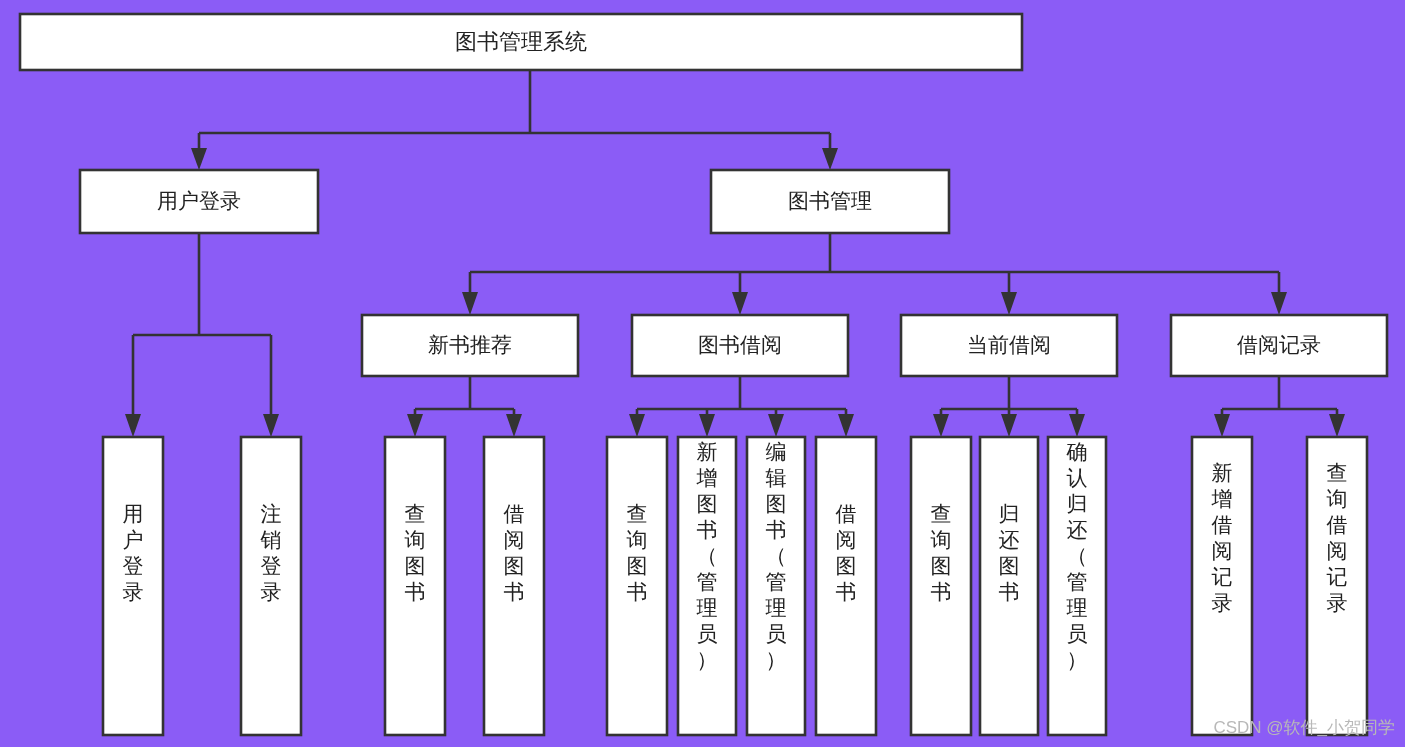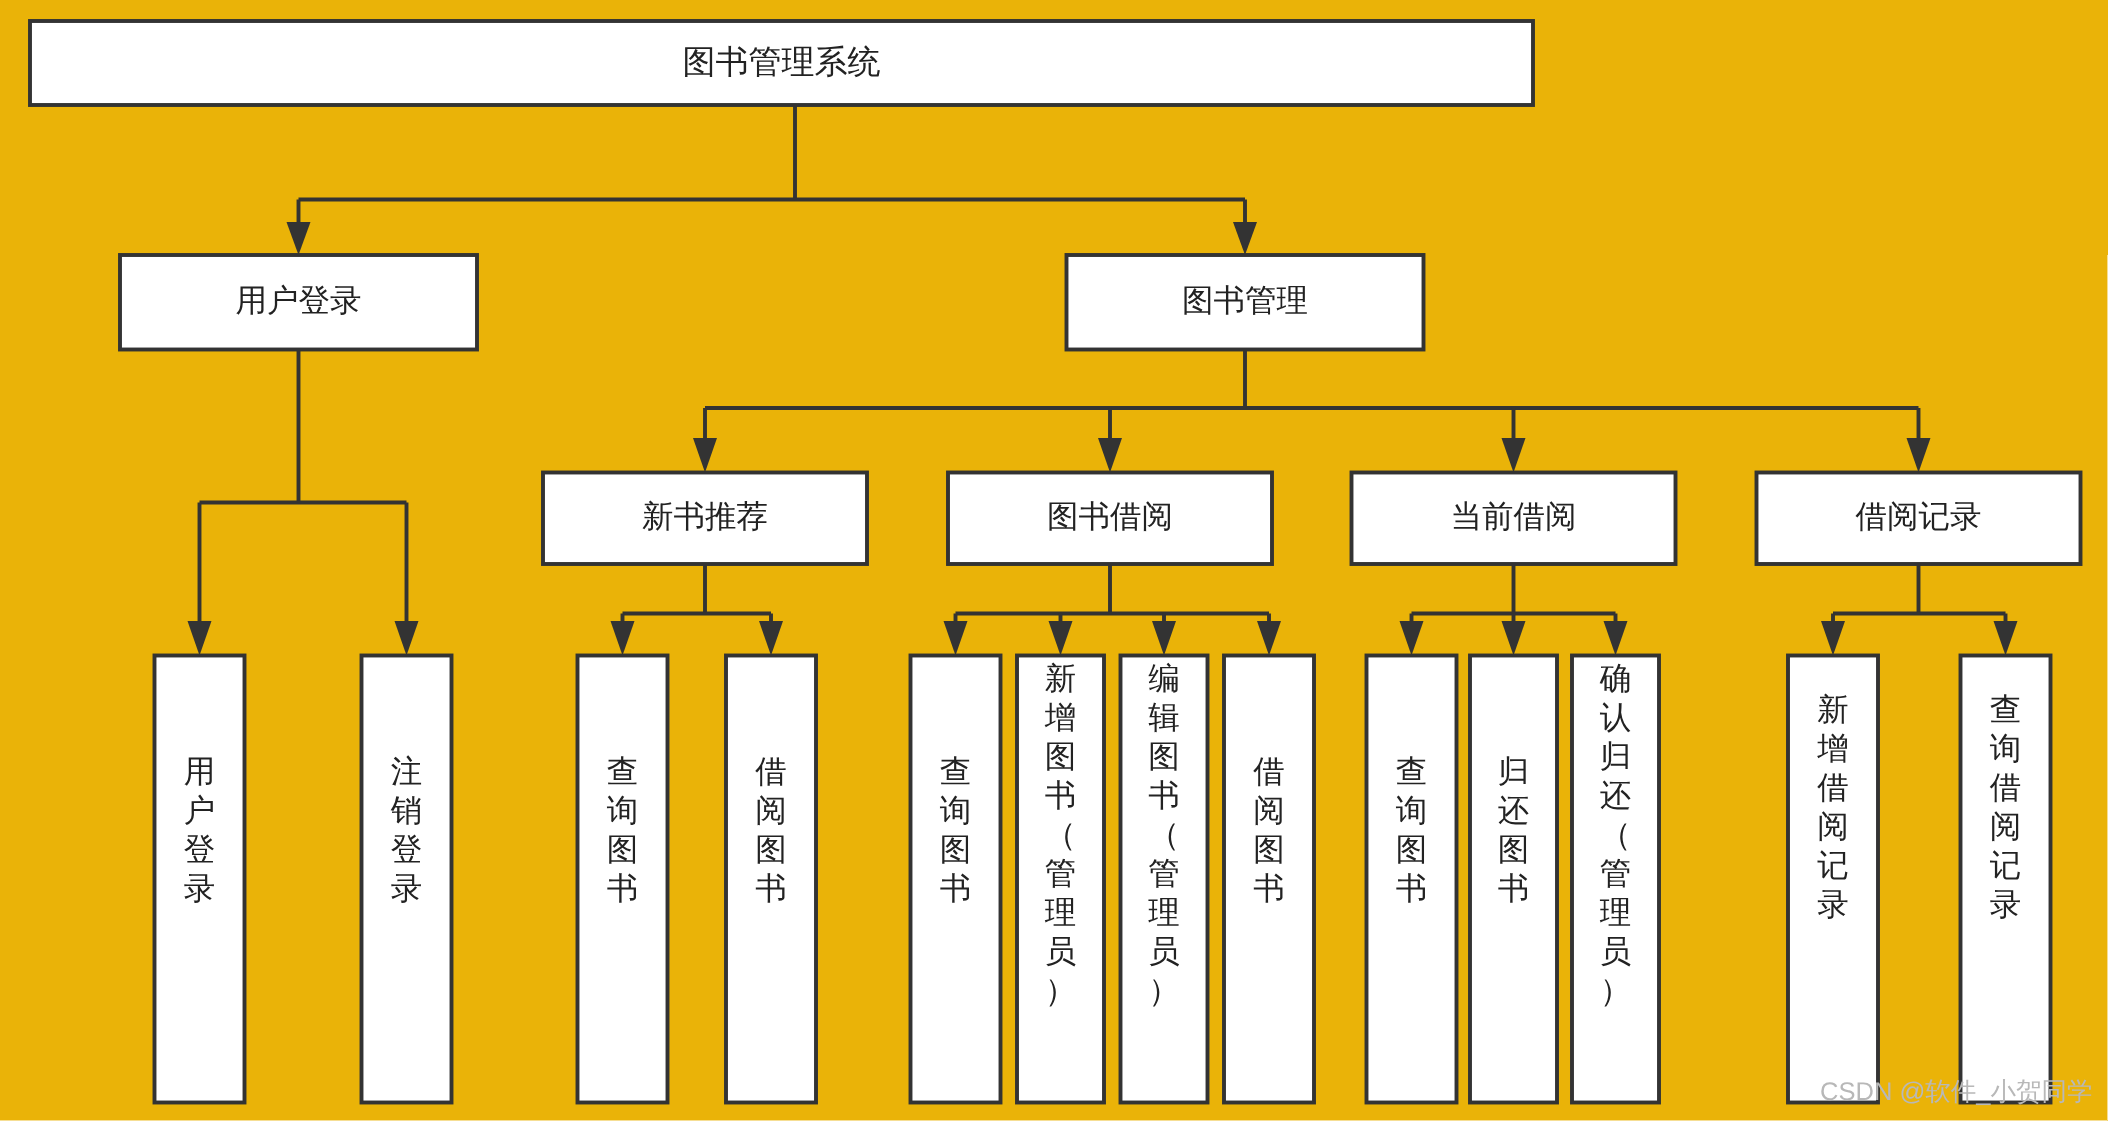--- a/index.html
+++ b/index.html
@@ -8,21 +8,21 @@
     padding: 0;
     background: #ffffff;
   }
   body {
     font-family: "Liberation Sans", "DejaVu Sans", sans-serif;
   }
   #diagram-root {
     position: relative;
     width: 1405px;
     height: 747px;
-    background: #eab308;
+    background: #8b5cf6;
     overflow: hidden;
   }
   svg#flow-svg {
     position: absolute;
     left: 0;
     top: 0;
     width: 1405px;
     height: 747px;
     display: block;
   }

